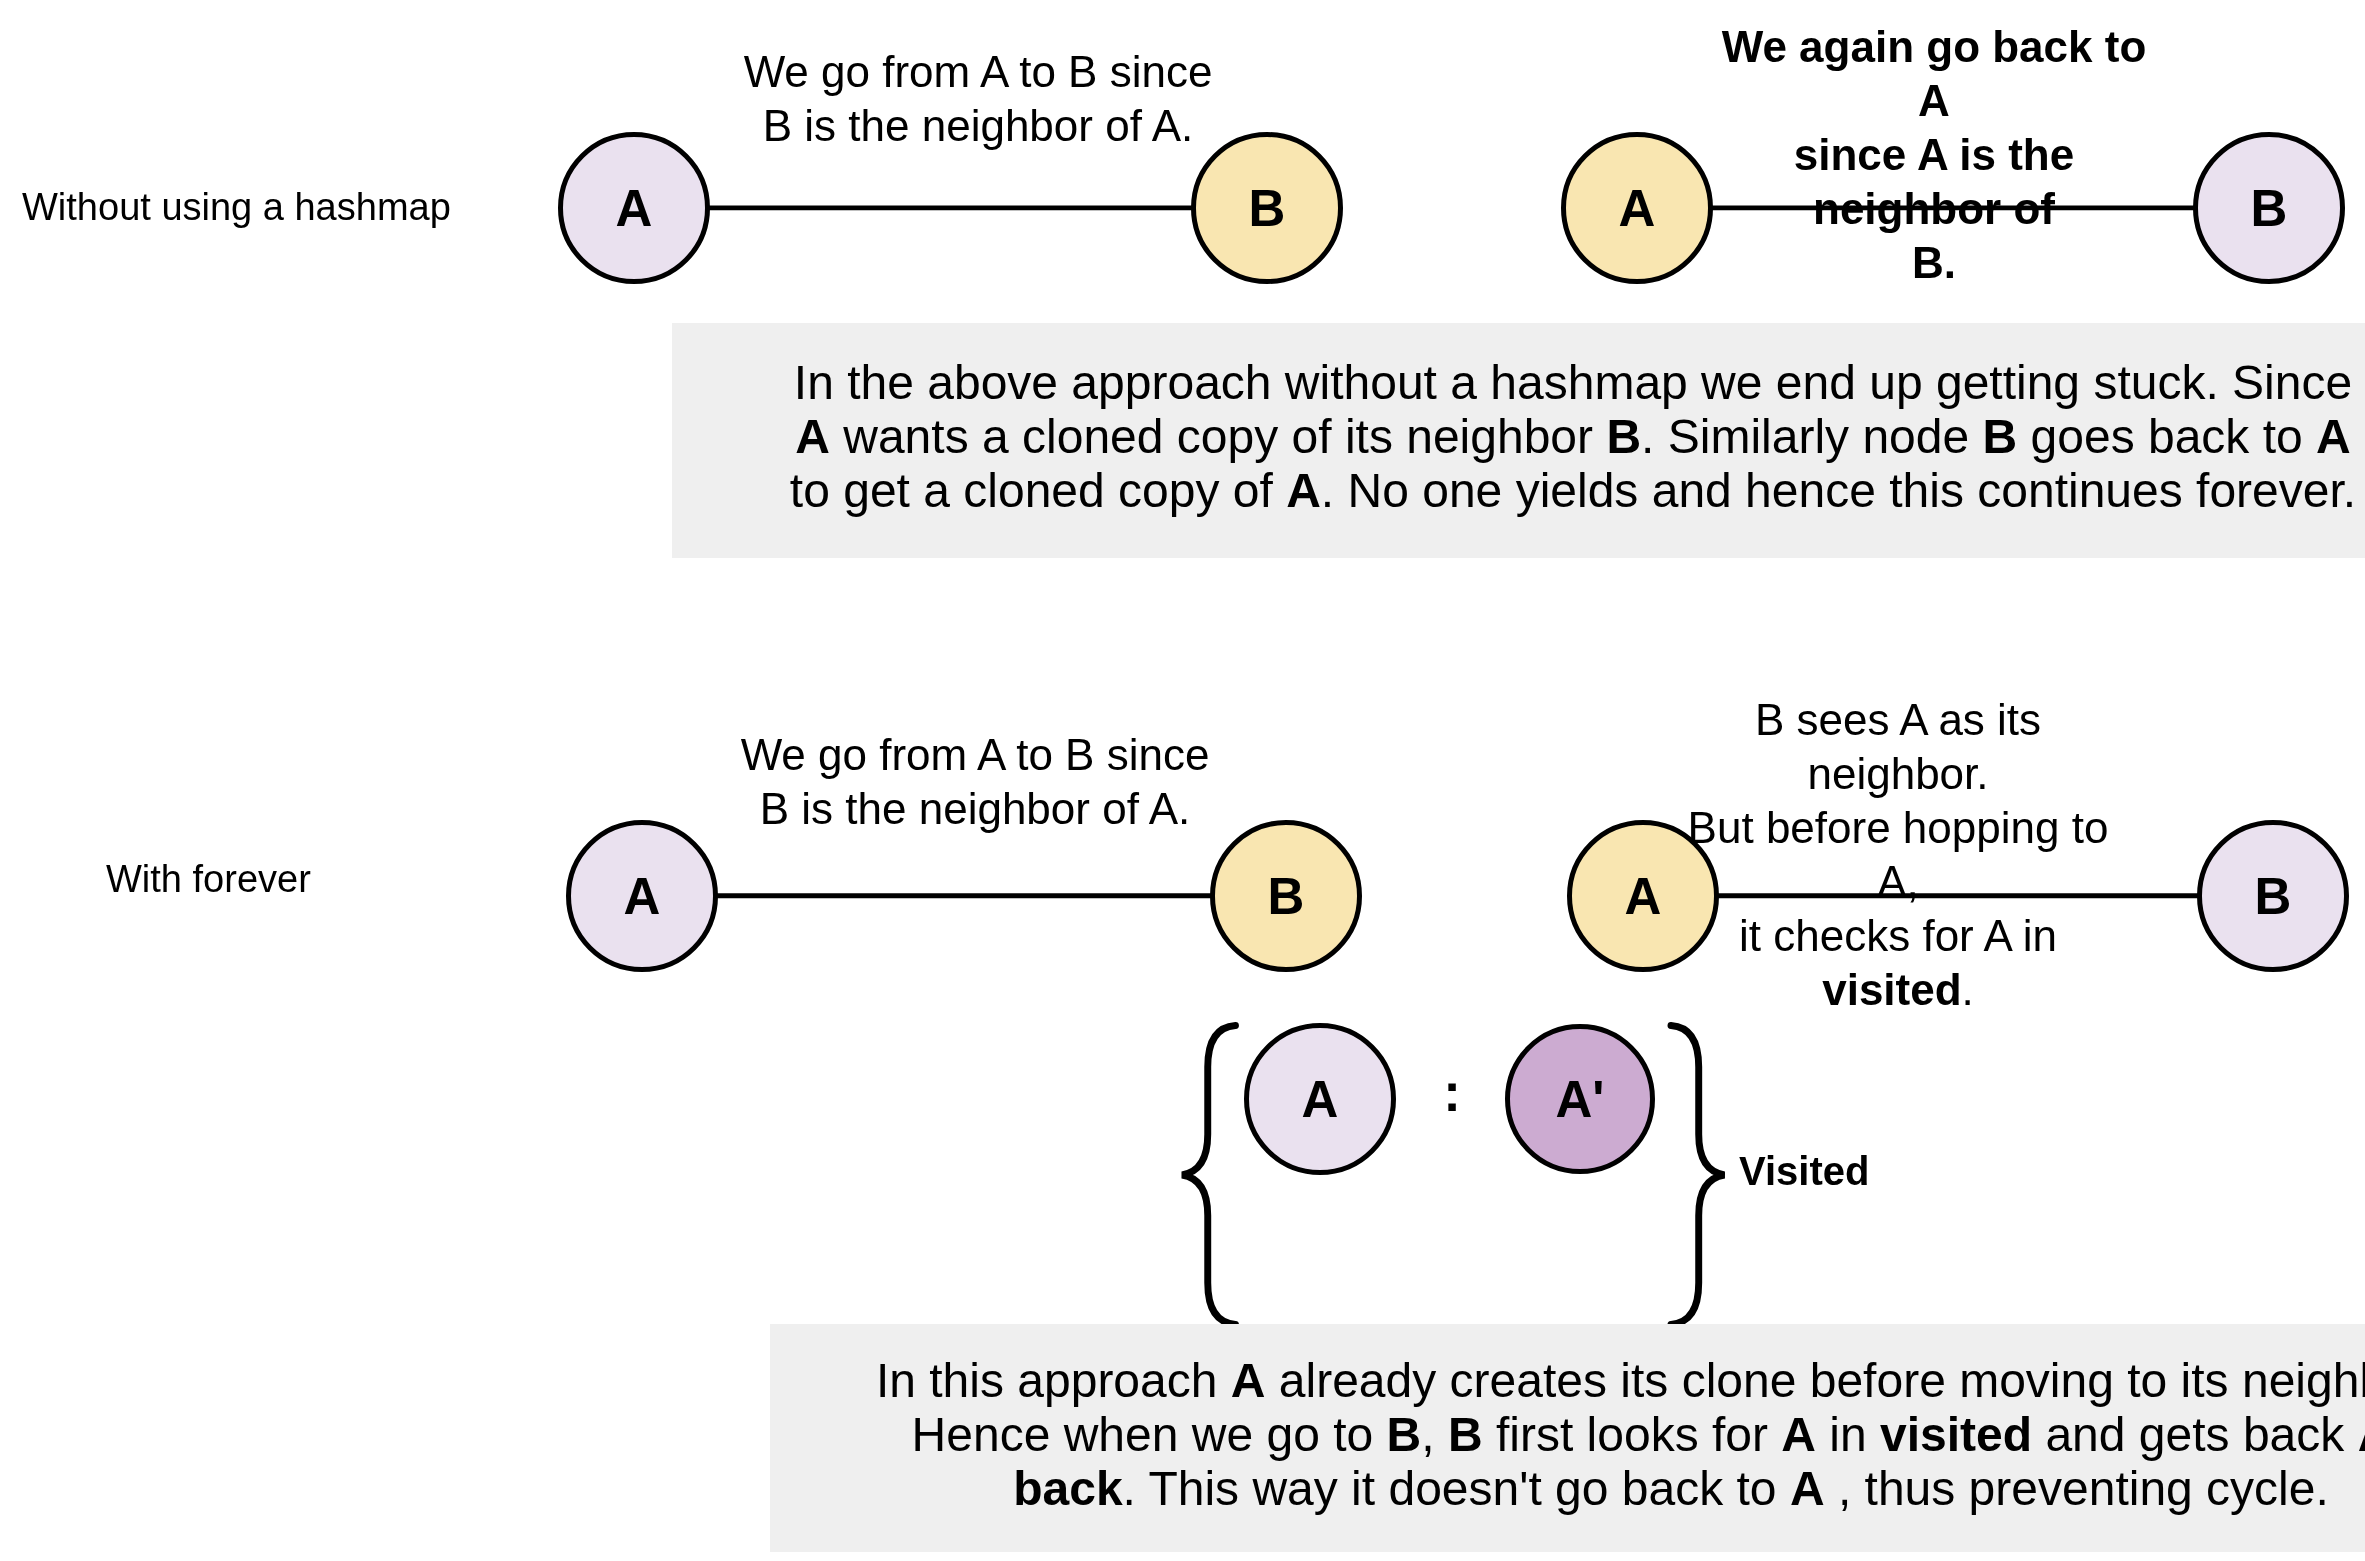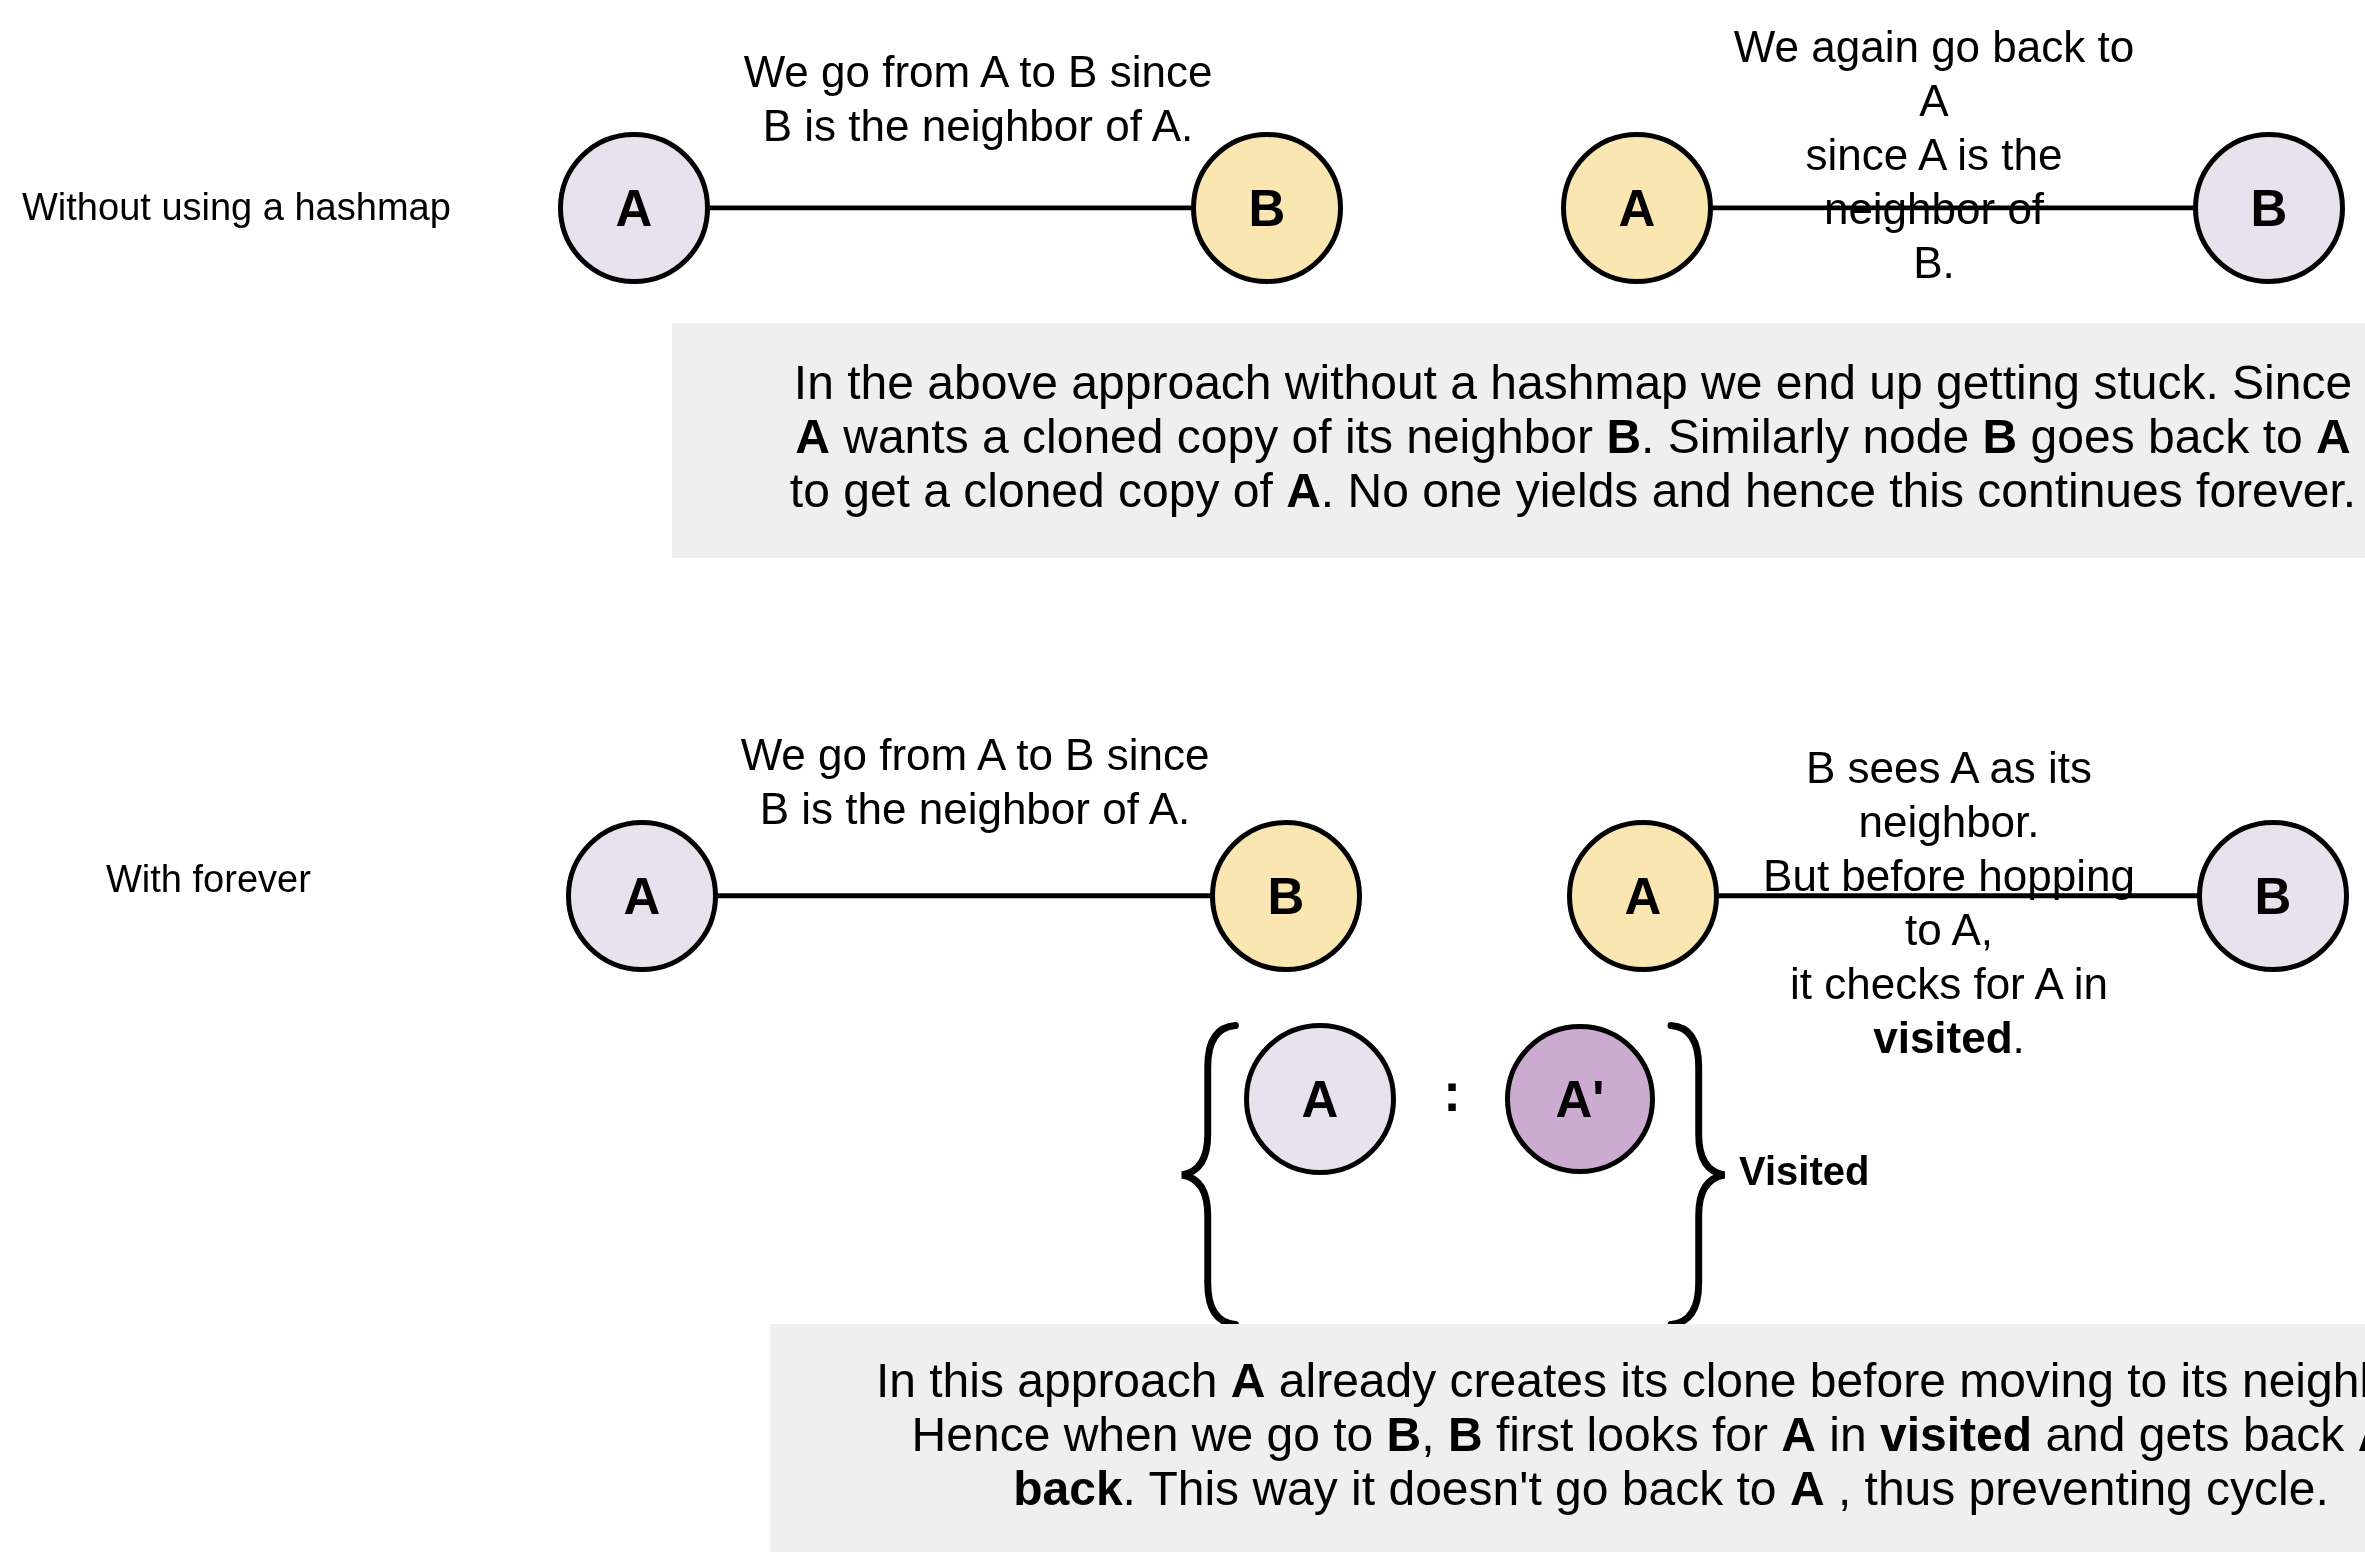--- a/index.html
+++ b/index.html
@@ -93,21 +93,21 @@
   <div class="caption" style="left:978px; top:45px;">We go from A to B since
 B is the neighbor of A.</div>
 
   <div class="node" style="left: 558px; top: 132px; background-color: rgb(234, 225, 239);">
     <span class="node-label">A</span>
   </div>
   <div class="node" style="left: 1191px; top: 132px; background-color: rgb(249, 230, 177);">
     <span class="node-label">B</span>
   </div>
 
-  <div class="caption" style="left:1934px; top:20px;">We again go back to A
+  <div class="caption" style="left:1934px; top:20px;font-weight:bold;">We again go back to A
 since A is the neighbor of
 B.</div>
 
   <div class="node" style="left: 1561px; top: 132px; background-color: rgb(249, 230, 177);">
     <span class="node-label">A</span>
   </div>
   <div class="node" style="left: 2193px; top: 132px; background-color: rgb(234, 225, 239);">
     <span class="node-label">B</span>
   </div>
 
@@ -121,21 +121,21 @@
 B is the neighbor of A.</div>
 
   <div class="node" style="left: 566px; top: 820px; background-color: rgb(234, 225, 239);">
     <span class="node-label">A</span>
   </div>
   <div class="node" style="left: 1210px; top: 820px; background-color: rgb(249, 230, 177);">
     <span class="node-label">B</span>
   </div>
 
 
-  <div class="caption" style="left:1949px; top:693px;margin-top:48px;">B sees A as its neighbor.
+  <div class="caption" style="left:1898px; top:693px;">B sees A as its neighbor.
 But before hopping to A,
 it checks for A in <b>visited</b>.</div>
 
   <div class="node" style="left: 1567px; top: 820px; background-color: rgb(249, 230, 177);">
     <span class="node-label">A</span>
   </div>
   <div class="node" style="left: 2197px; top: 820px; background-color: rgb(234, 225, 239);">
     <span class="node-label">B</span>
   </div>
 

